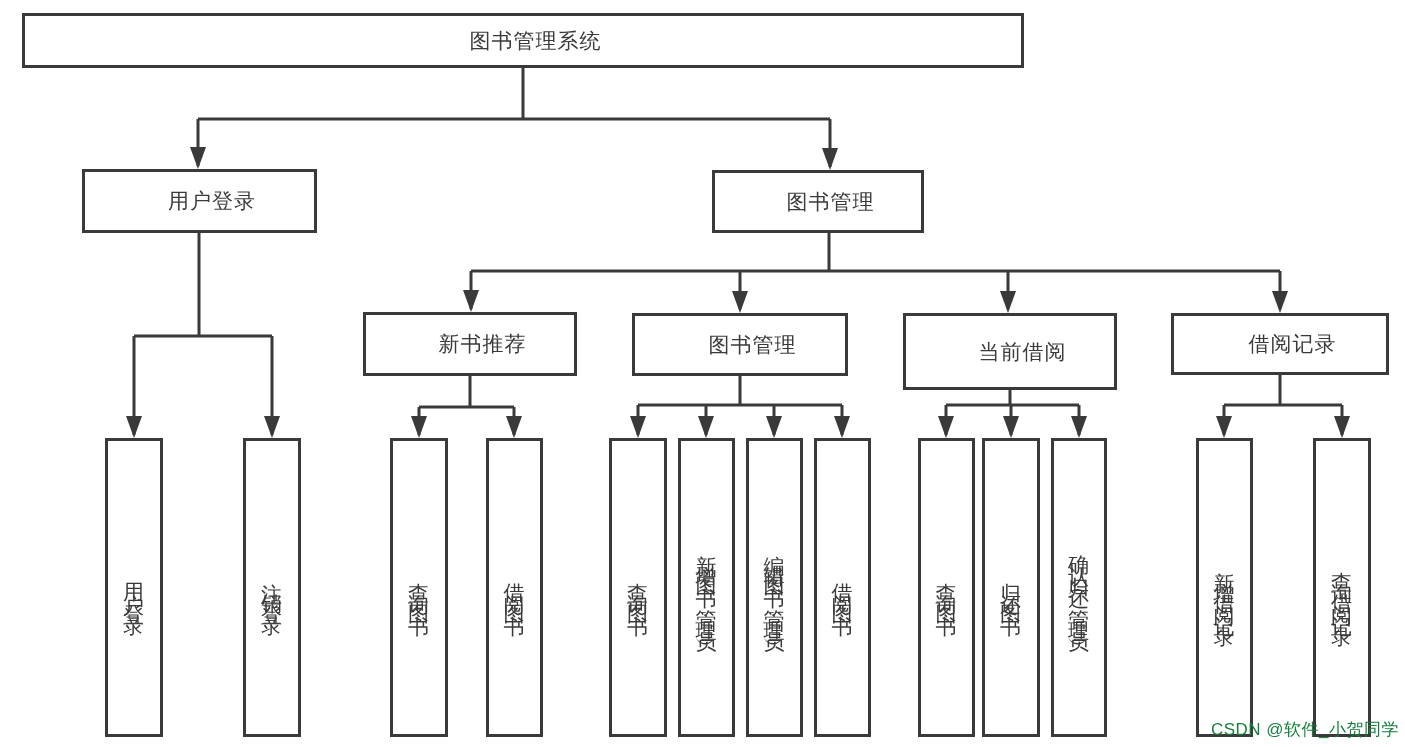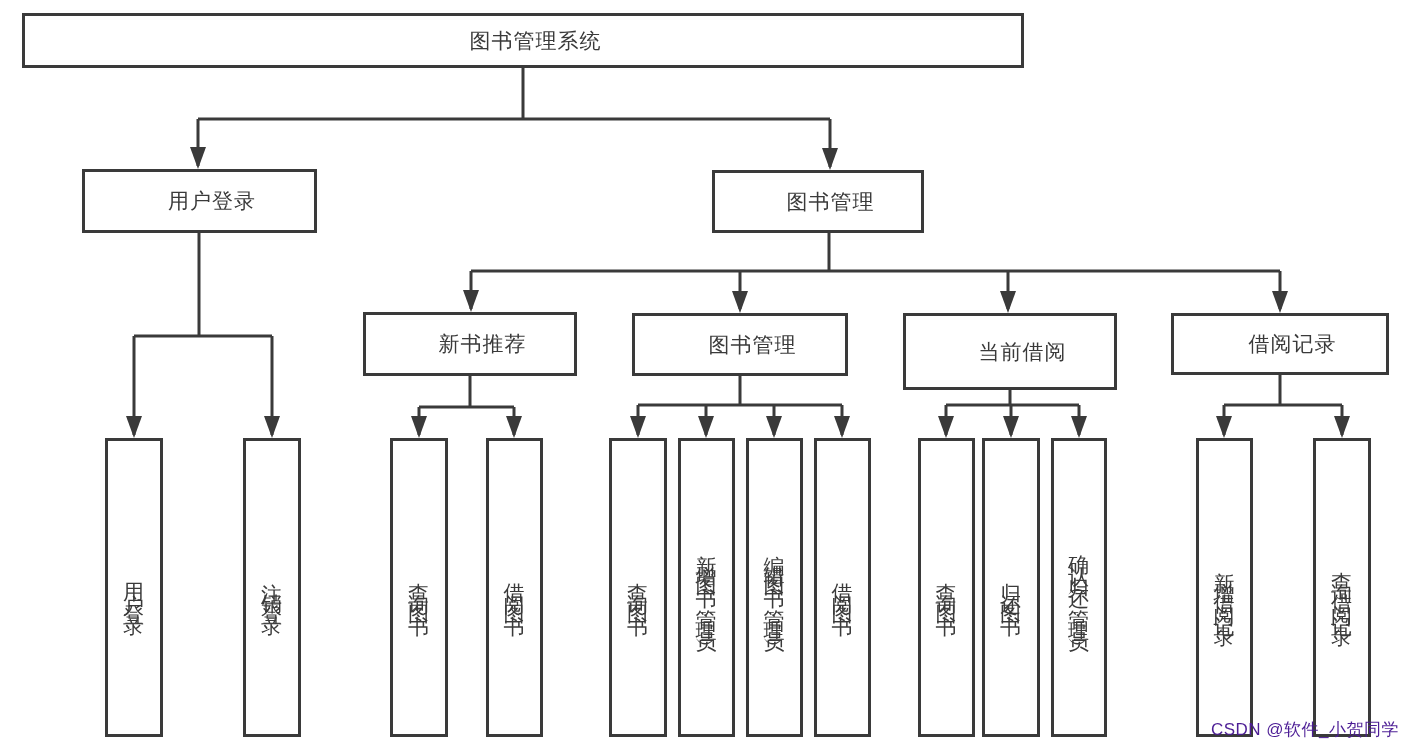--- a/index.html
+++ b/index.html
@@ -48,21 +48,21 @@
     letter-spacing: 11px;
     line-height: 1;
     white-space: nowrap;
     color: #3a3a3a;
   }
   .watermark {
     position: absolute;
     right: 6px;
     bottom: 6px;
     font-size: 17px;
-    color: #4c1d95;
+    color: #15803d;
     letter-spacing: 0.5px;
     z-index: 5;
   }
 </style>
 </head>
 <body>
 
 <div class="stage">
 
   <svg class="connectors" viewBox="0 0 1405 747" xmlns="http://www.w3.org/2000/svg">

